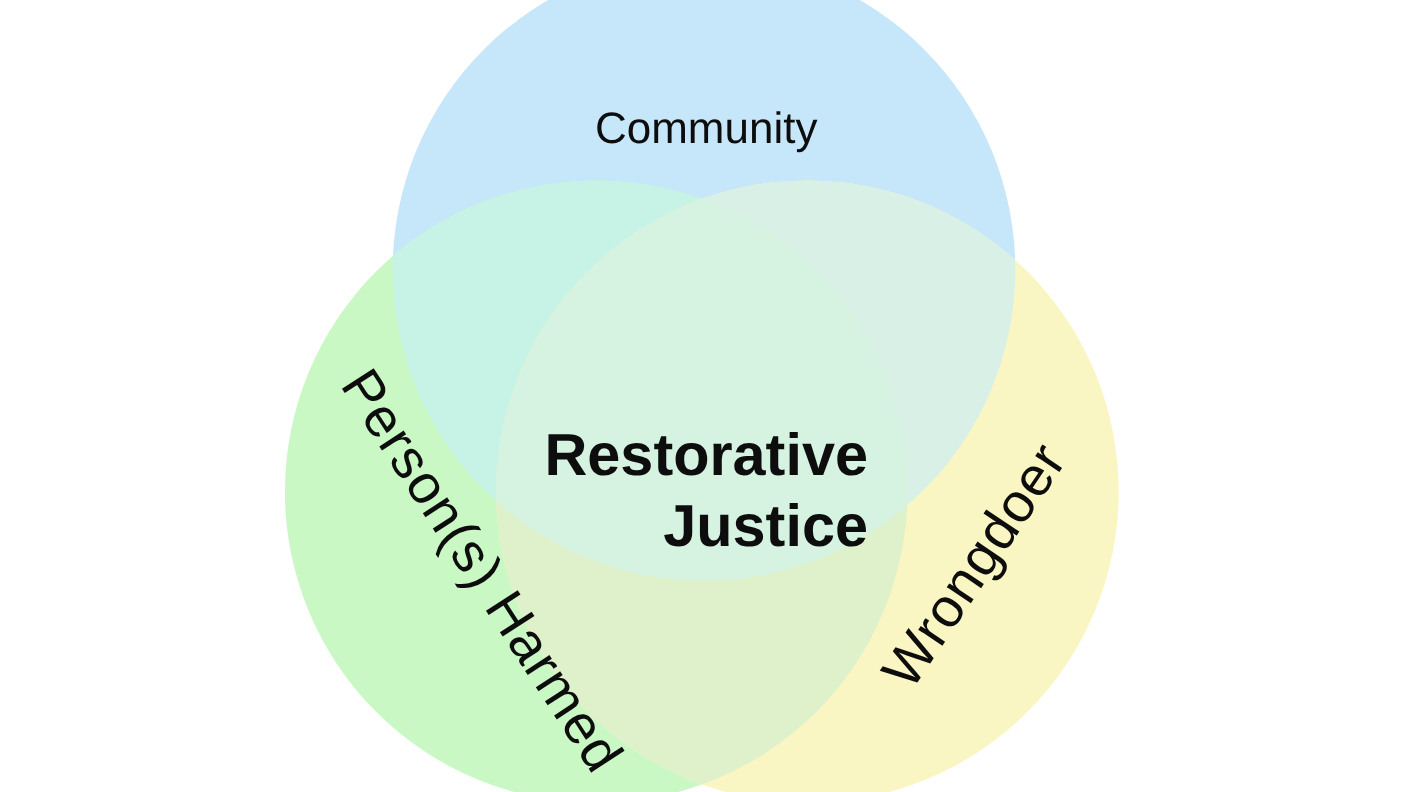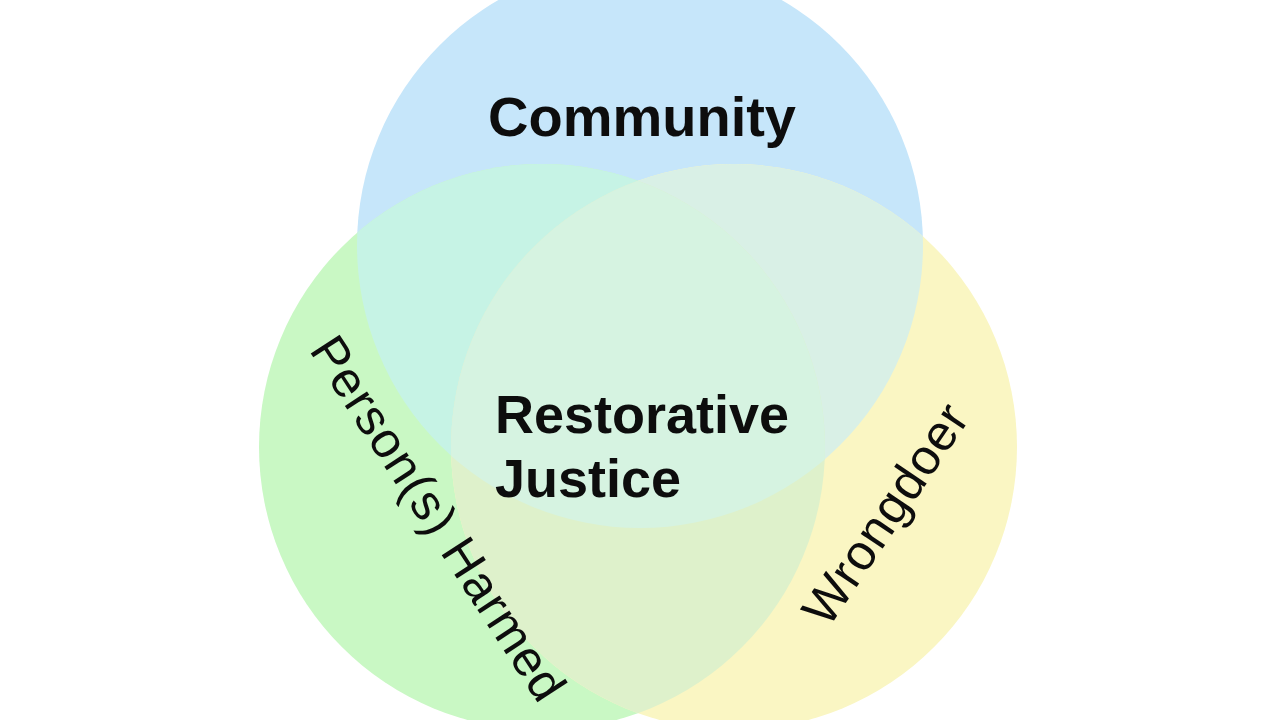--- a/index.html
+++ b/index.html
@@ -27,30 +27,30 @@
     position: absolute;
     transform: translate(-50%, -50%);
     color: #0d0d0d;
     white-space: nowrap;
     user-select: none;
     line-height: 1.1;
   }
   .label-community {
     left: 642px;
     top: 117px;
-    font-size: 56px;
-    font-weight: 700;
+    font-size: 40px;
+    font-weight: 400;
   }
   .label-center {
     left: 642px;
     top: 446px;
     font-size: 54px;
     font-weight: 700;
     line-height: 64px;
-    text-align: left;
+    text-align: right;
     white-space: pre-line;
   }
   .label-persons-harmed {
     left: 438px;
     top: 519px;
     font-size: 50px;
     font-weight: 400;
     letter-spacing: 1px;
     transform: translate(-50%, -50%) rotate(57deg);
   }

